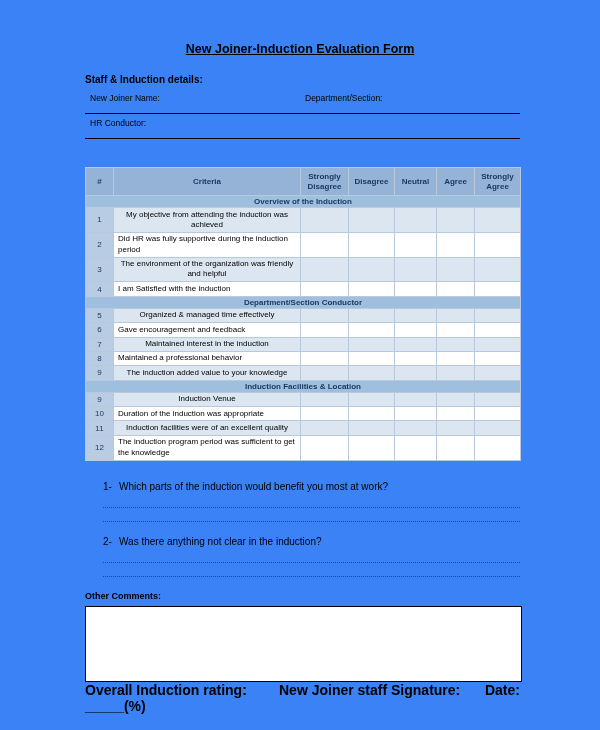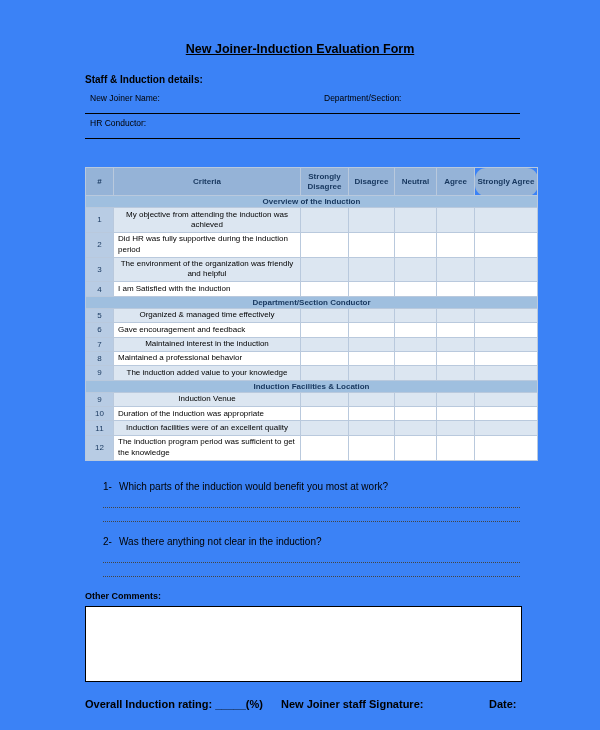--- a/index.html
+++ b/index.html
@@ -26,21 +26,21 @@
     font-size: 10px;
     font-weight: bold;
     margin-bottom: 4px;
   }
   .field-row {
     display: flex;
     border-bottom: 1px solid #000;
     padding: 4px 0 10px 5px;
     font-size: 8.5px;
   }
-  .field-left { width: 234px; }
+  .field-left { width: 215px; }
   .field-right { flex: 1; }
 
   .table-wrap { margin-top: 28px; }
   table {
     border-collapse: collapse;
     width: 435px;
     font-size: 8px;
     table-layout: fixed;
   }
   th, td { border: 1px solid #b9c9dd; vertical-align: middle; }
@@ -53,21 +53,21 @@
     padding: 3px 2px;
     height: 28px;
     line-height: 1.15;
   }
   th.col-num { width: 28px; }
   th.col-crit { width: 187px; }
   th.col-sd { width: 48px; }
   th.col-d { width: 46px; }
   th.col-n { width: 42px; }
   th.col-a { width: 38px; }
-  th.col-sa { width: 63px; border-radius: 11px; }
+  th.col-sa { width: 46px; }
   tr.section-row td {
     background: #9fbfdf;
     color: #17375e;
     font-weight: bold;
     text-align: center;
     font-size: 8px;
     padding: 1px 16px;
     height: 12px;
   }
   td.num {
@@ -102,22 +102,21 @@
     margin-bottom: 5px;
   }
   .comments-box {
     width: 437px;
     height: 76px;
     border: 1.5px solid #000;
     background: #fff;
   }
   .footer-row {
     display: flex;
-    margin-top: 16px;
-    font-size: 11px;
+    font-size: 14px;
     font-weight: bold;
   }
   .footer-rating { width: 196px; }
   .footer-signature { width: 196px; }
   .footer-date { flex: 1; padding-left: 12px; }
 </style>
 </head>
 <body>
 
 <div class="page">

